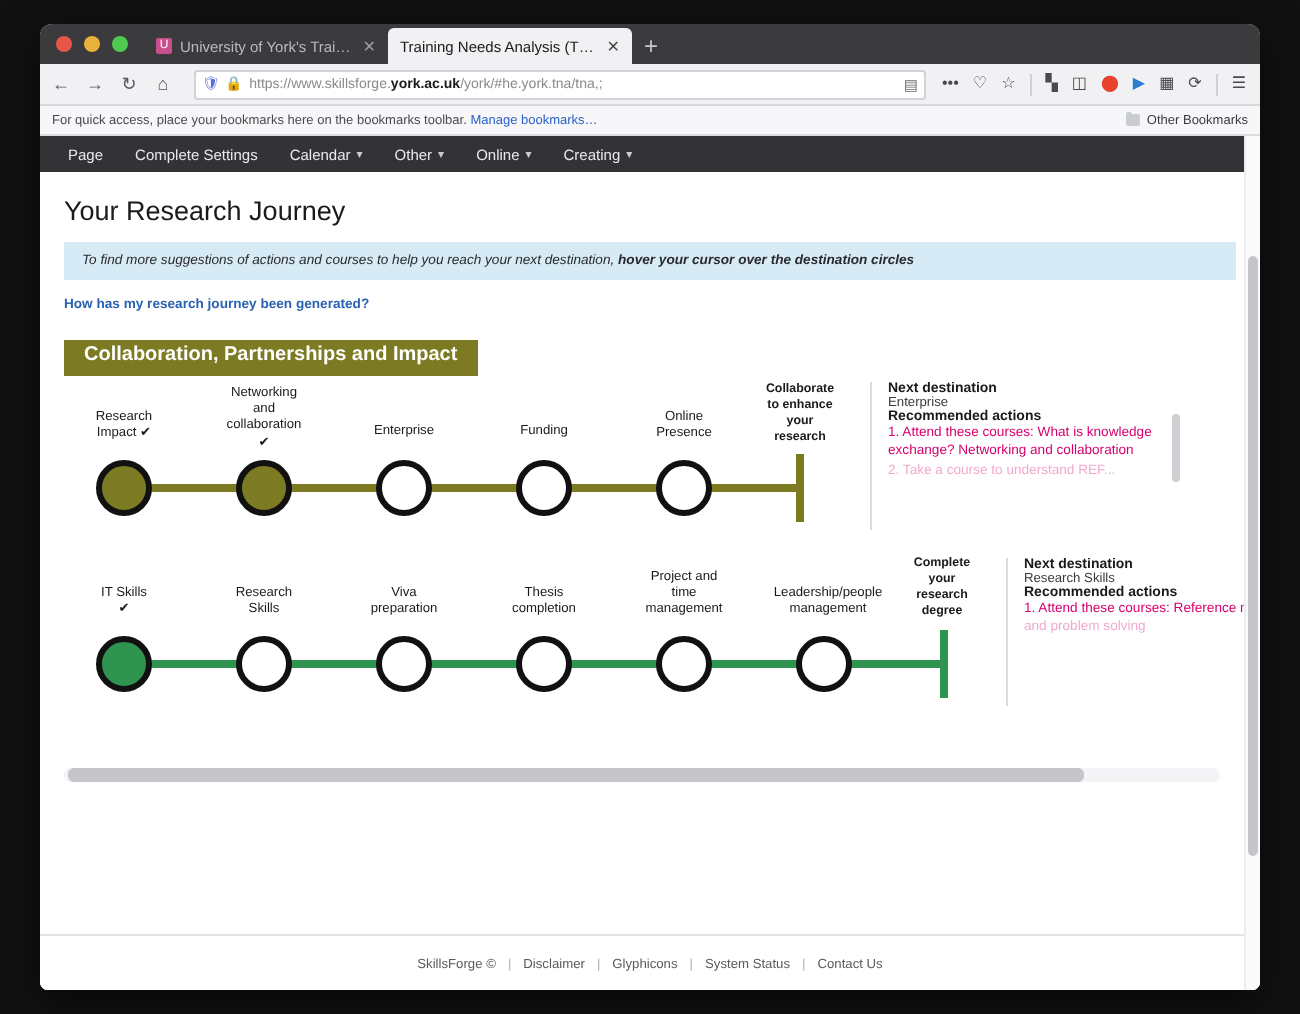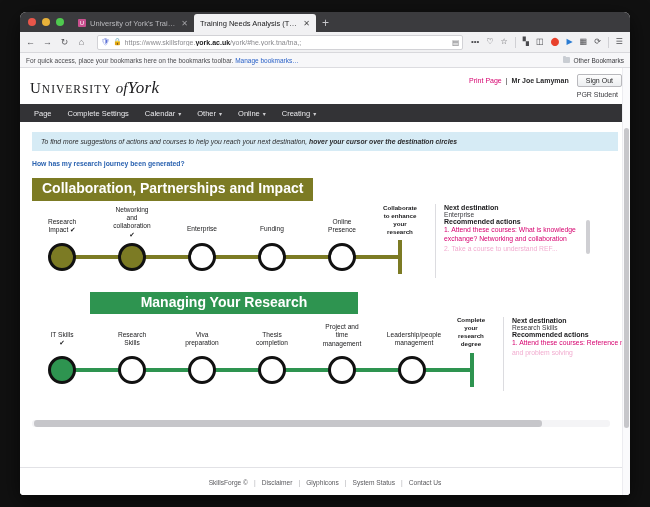--- a/index.html
+++ b/index.html
@@ -211,21 +211,21 @@
     color: #2a62b0;
     font-weight: bold;
     margin-bottom: 11px;
   }
 
   
   .section { position: relative; margin-bottom: 4px; }
   .secbar {
     display: inline-block;
     color: #fff;
-    font-size: 14px;
+    font-size: 10px;
     font-weight: bold;
     padding: 2px 10px 3px 10px;
     line-height: 1.25;
   }
   .secbar.olive { background: #7c7b24; }
   .secbar.green { background: #2e9450; text-align: center; min-width: 248px; }
 
   .journey {
     position: relative;
     height: 74px;
@@ -396,35 +396,20 @@
         <a href="#">Manage bookmarks…</a>
       </div>
       <div class="other">
         <span class="folder"></span>
         <span>Other Bookmarks</span>
       </div>
     </div>
 
     <div class="page">
 
-      <div class="york-header">
-        <div class="logo">
-          <span class="small"><span style="font-size:15px">U</span><span>NIVERSITY</span></span>
-          <span class="ital">of</span><span class="york">York</span>
-        </div>
-        <div class="hdr-right">
-          <div class="hdr-row1">
-            <span class="print">Print Page</span>
-            <span>|</span>
-            <span class="uname">Mr Joe Lamyman</span>
-            <span class="signout">Sign Out</span>
-          </div>
-          <div class="role">PGR Student</div>
-        </div>
-      </div>
 
       <div class="menubar">
         <div class="menuitem">
             <span>Page</span>
           </div>
         <div class="menuitem">
             <span>Complete Settings</span>
           </div>
         <div class="menuitem">
             <span>Calendar</span>
@@ -438,20 +423,21 @@
             <span>Online</span>
             <span class="caret">▾</span>
           </div>
         <div class="menuitem">
             <span>Creating</span>
             <span class="caret">▾</span>
           </div>
       </div>
 
       <div class="content">
+        <div class="h1">Your Research Journey</div>
 
         <div class="tipbar">
           <span>To find more suggestions of actions and courses to help you reach your next destination, </span><b>hover your cursor over the destination circles</b>
         </div>
 
         <div class="howlink">How has my research journey been generated?</div>
 
         <div class="section">
           <div class="secbar olive">Collaboration, Partnerships and Impact</div>
           <div class="journey">
@@ -485,23 +471,20 @@
               <div class="info-sub">Enterprise</div>
               <div class="info-h">Recommended actions</div>
               <div class="info-actions">1. Attend these courses: What is knowledge exchange? Networking and collaboration</div>
               <div class="info-actions" style="opacity:.35">2. Take a course to understand REF...</div>
               <div class="panel-scroll"></div>
             </div>
           </div>
         </div>
 
         <div class="section" style="margin-top:14px;">
-          <div style="text-align:left;padding-left:58px;">
-            <div class="secbar green">Managing Your Research</div>
-          </div>
           <div class="journey">
             <div class="rail green" style="left:24px;width:416px;"></div>
             <div class="endbar green" style="left:438px;"></div>
 
             <div class="node fill-green" style="left:16px;"></div>
             <div class="node" style="left:86px;"></div>
             <div class="node" style="left:156px;"></div>
             <div class="node" style="left:226px;"></div>
             <div class="node" style="left:296px;"></div>
             <div class="node" style="left:366px;"></div>

